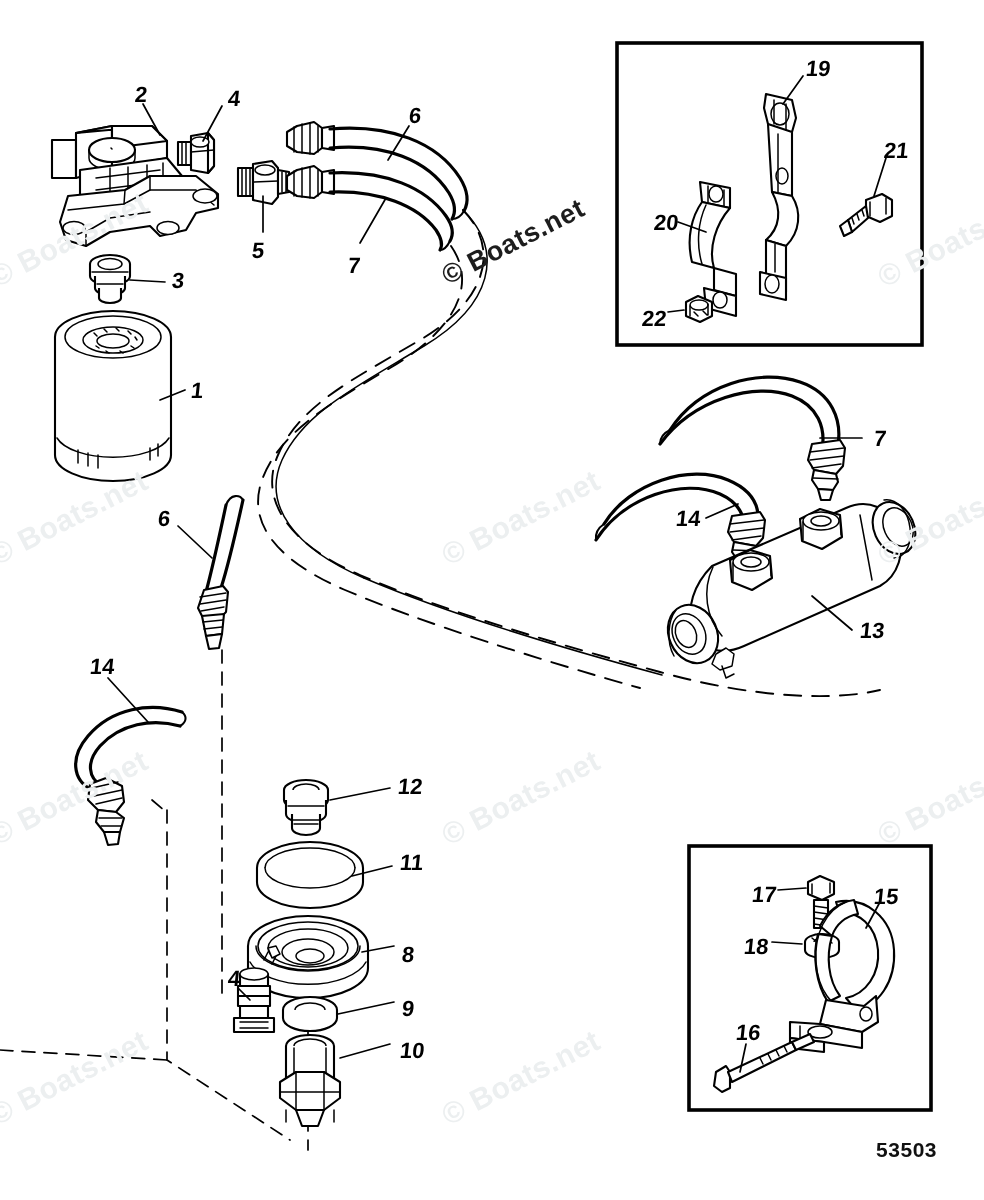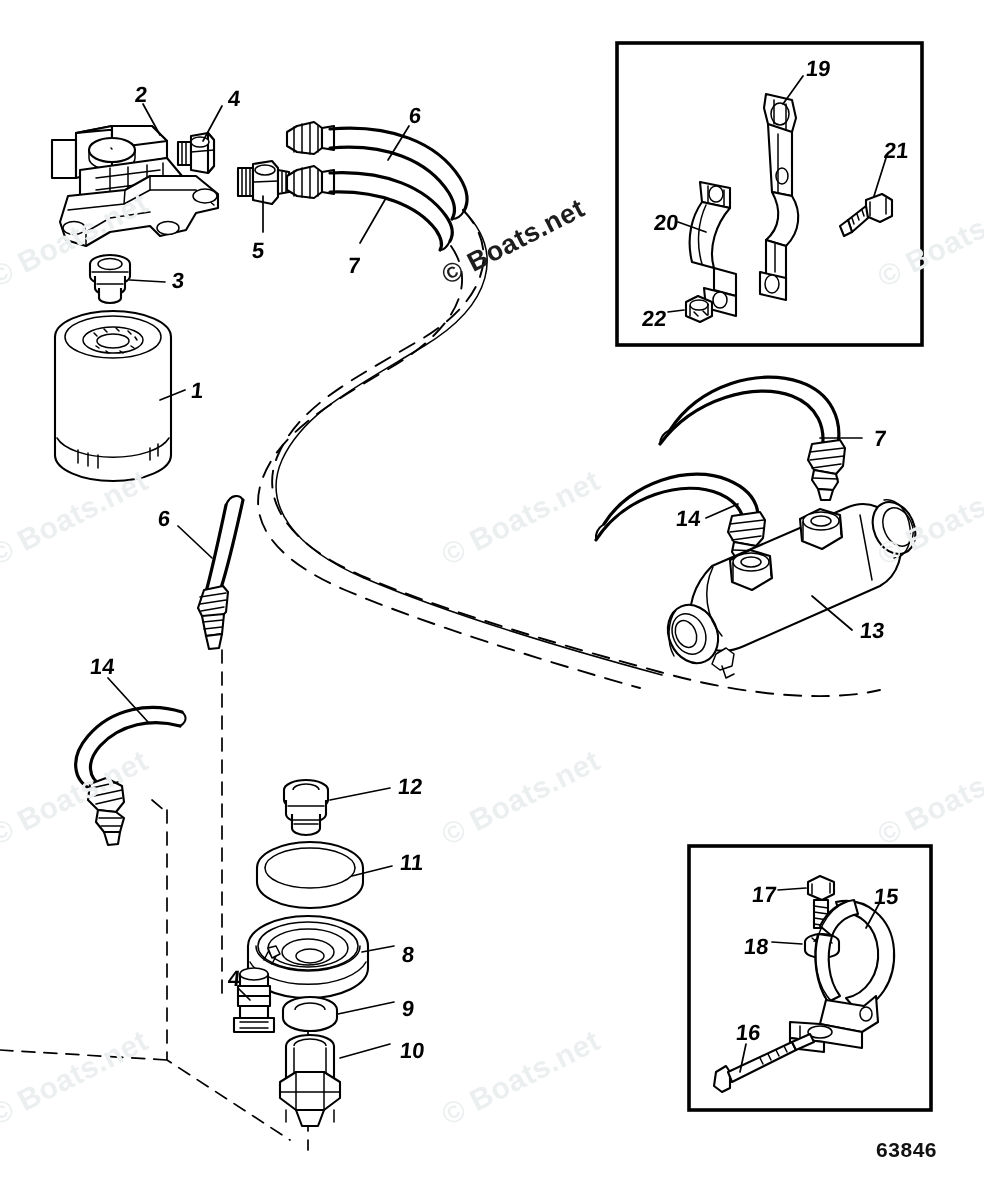--- a/index.html
+++ b/index.html
@@ -453,15 +453,15 @@
       <div class="callout" style="left: 402px; top: 944px;">8</div>
       <div class="callout" style="left: 228px; top: 968px;">4</div>
       <div class="callout" style="left: 402px; top: 998px;">9</div>
       <div class="callout" style="left: 400px; top: 1040px;">10</div>
       <div class="callout" style="left: 752px; top: 884px;">17</div>
       <div class="callout" style="left: 874px; top: 886px;">15</div>
       <div class="callout" style="left: 744px; top: 936px;">18</div>
       <div class="callout" style="left: 736px; top: 1022px;">16</div>
     </div>
 
-  <div id="drawing-number">63846</div>
+  <div id="drawing-number">53503</div>
 
 </div>
 
 </body></html>

